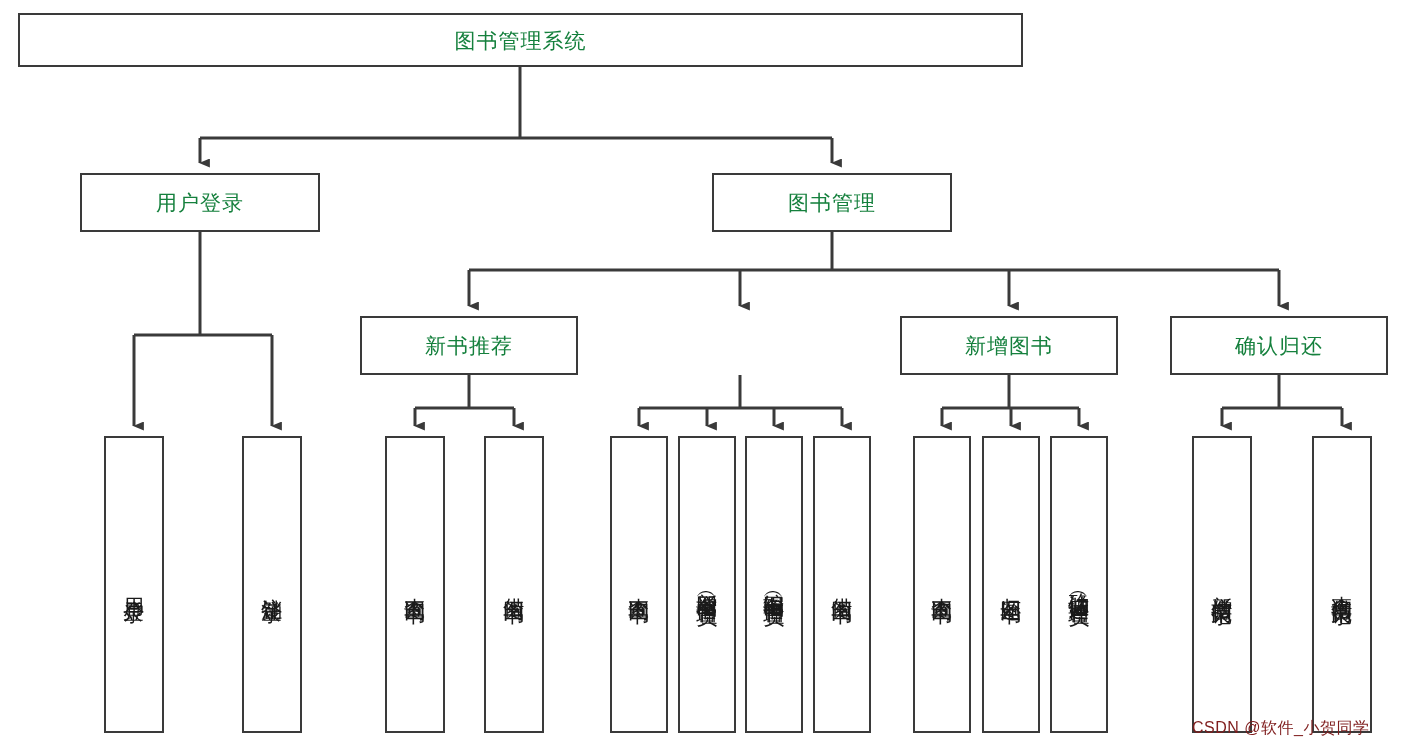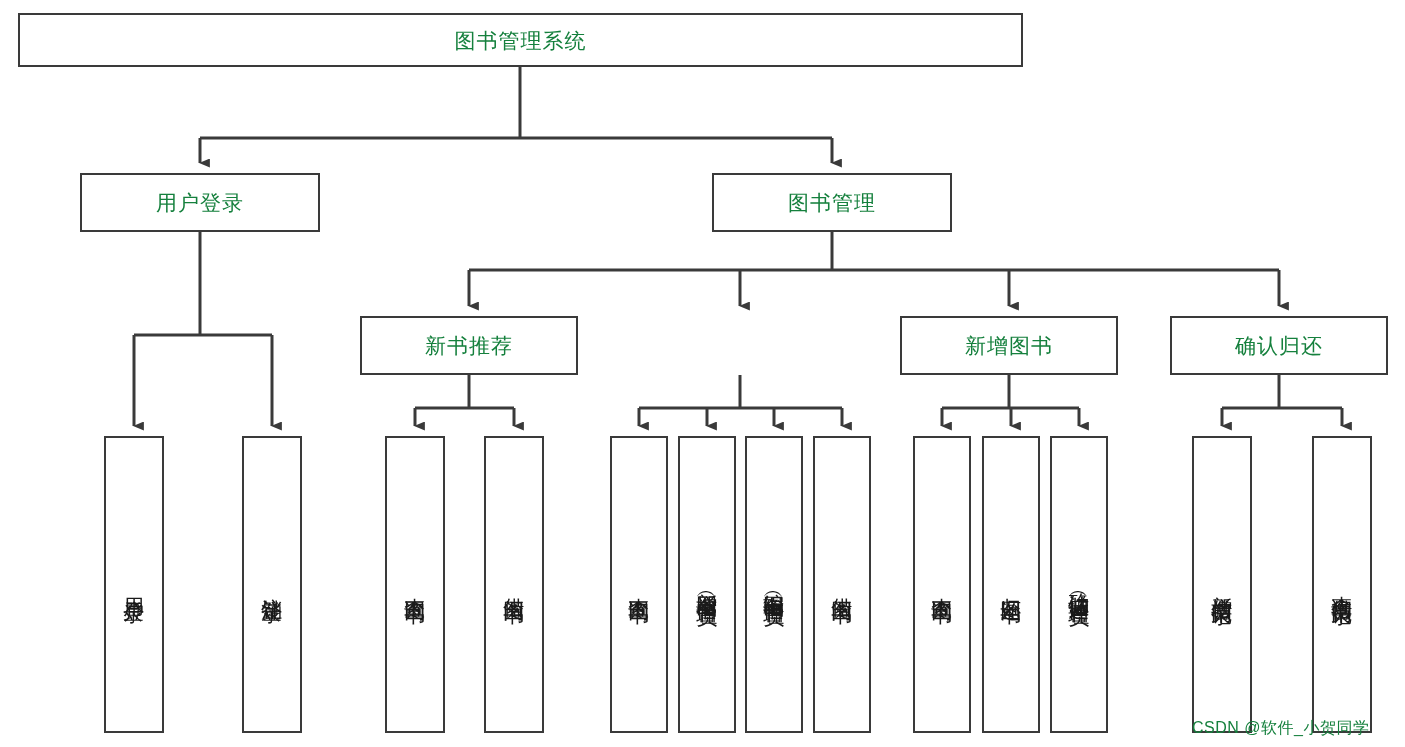--- a/index.html
+++ b/index.html
@@ -46,21 +46,21 @@
     line-height: 1.12;
     text-align: center;
     writing-mode: vertical-rl;
     text-orientation: upright;
     letter-spacing: 2px;
     white-space: nowrap;
   }
   .watermark {
     position: absolute;
     font-size: 16px;
-    color: #15803d;
+    color: #7f1d1d;
     white-space: nowrap;
     letter-spacing: 0.5px;
   }
 </style>
 </head>
 <body>
 
 <div id="diagram-root">
 
   <svg id="diagram-svg" viewBox="0 0 1405 747" xmlns="http://www.w3.org/2000/svg">

